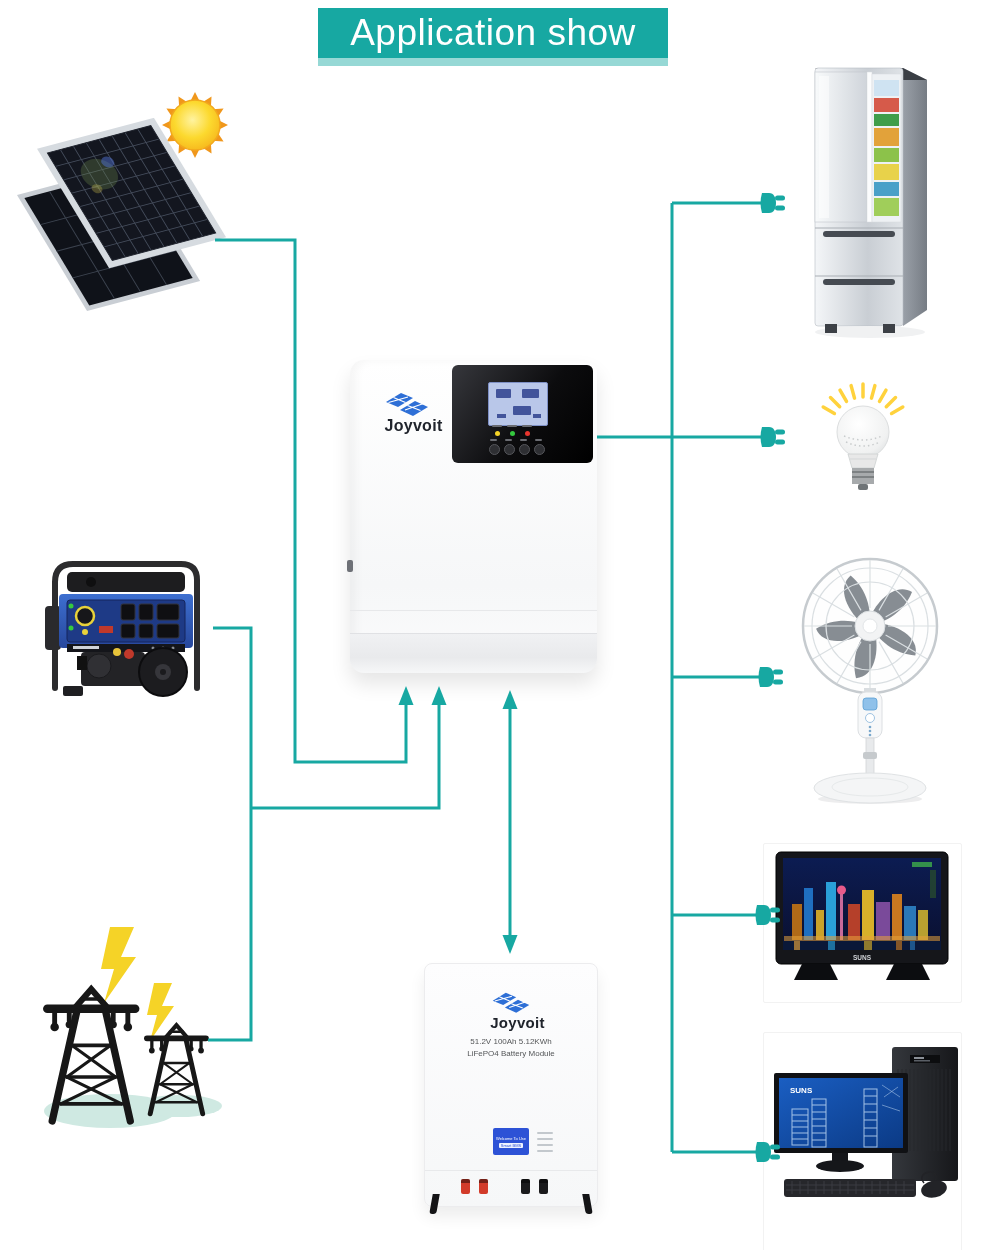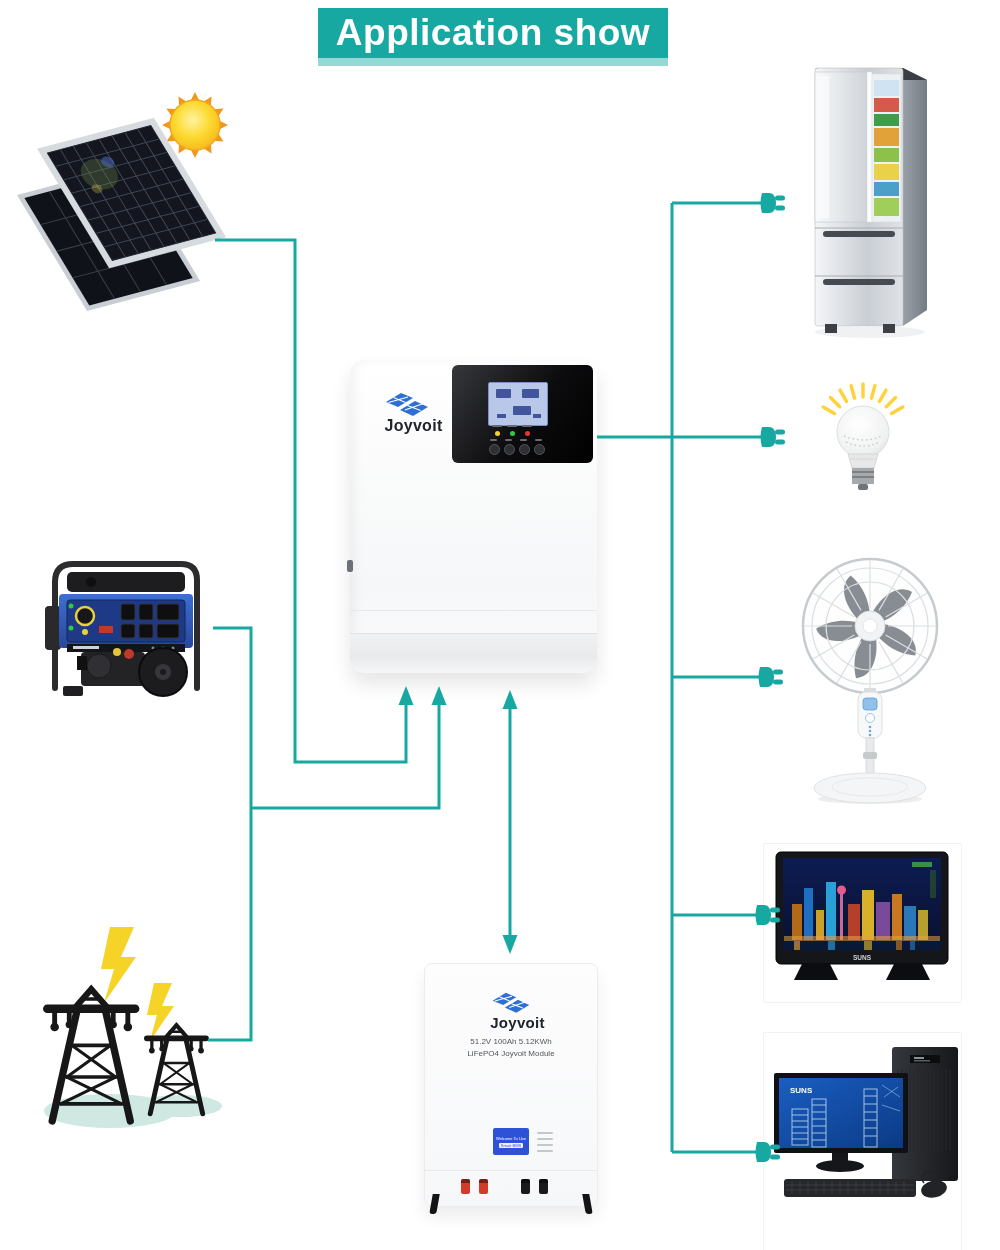--- a/index.html
+++ b/index.html
@@ -4,21 +4,21 @@
 <style>
   html,body{margin:0;padding:0;background:#fff;}
   #stage{position:relative;width:1000px;height:1250px;background:#fff;overflow:hidden;
          font-family:"Liberation Sans",sans-serif;}
   .abs{position:absolute;}
   
   #banner{left:318px;top:8px;width:350px;height:50px;background:#17a8a2;
           display:flex;align-items:center;justify-content:center;z-index:4;}
   #banner:after{content:"";position:absolute;left:0;right:0;bottom:-8px;height:8px;
                 background:#17a8a2;opacity:.45;}
-  #banner .title{color:#fff;font-size:37px;font-weight:700;letter-spacing:.5px;}
+  #banner .title{color:#fff;font-size:37px;font-weight:400;letter-spacing:.5px;}
   
   #inverter{left:350px;top:360px;width:247px;height:312px;background:linear-gradient(180deg,#ffffff,#f6f7f8 72%,#fbfbfc);
             border-radius:14px;box-shadow:0 12px 20px rgba(0,0,0,.10), inset 6px 0 10px rgba(0,0,0,.04);z-index:2;}
   #inv-seam1{left:0;right:0;top:250px;height:1px;background:#e7e8ea;}
   #inv-strip{left:0;right:0;top:273px;height:39px;background:linear-gradient(180deg,#f0f1f3,#e9eaec 60%,#f6f7f8);
              border-top:1px solid #e0e1e4;border-radius:0 0 14px 14px;}
   #inv-nub{left:-3px;top:200px;width:6px;height:12px;background:#6d7076;border-radius:2px;}
   #inv-panel{left:102px;top:5px;width:141px;height:98px;border-radius:6px;
              background:linear-gradient(125deg,#36373c,#0c0c0e 55%,#000);}
   #inv-lcd{left:36px;top:17px;width:58px;height:42px;background:#b9c7e9;border:1px solid #7e90c6;border-radius:2px;}
@@ -262,21 +262,21 @@
     <div id="bat-logo" class="abs logo">
       <svg width="40" height="23" viewBox="0 0 46 26">
         <path d="M2,12 L17,3 L29,8 L14,17 Z" fill="#2e6fd6"></path>
         <path d="M16,20 L31,11 L44,17 L29,26 Z" fill="#2e6fd6"></path>
         <path d="M9.5,7.5 L21.5,12.5 M4.5,12.5 L24,7 M23.5,15.5 L36.5,20.5 M21,20 L39.5,13.5" stroke="#fff" stroke-width="1.2"></path>
       </svg>
       <span class="brand">Joyvoit</span>
     </div>
     <div id="bat-spec" class="abs">
       <div>51.2V 100Ah 5.12KWh</div>
-      <div>LiFePO4 Joyvoit Module</div>
+      <div>LiFePO4 Battery Module</div>
     </div>
     <div id="bat-lcd" class="abs">
       <span class="l1">Welcome To Use</span>
       <span class="l2">Smart BMS</span>
     </div>
     <div class="abs bat-dash" style="top:168px"></div>
     <div class="abs bat-dash" style="top:174px"></div>
     <div class="abs bat-dash" style="top:180px"></div>
     <div class="abs bat-dash" style="top:186px"></div>
     <div id="bat-seam" class="abs"></div>

